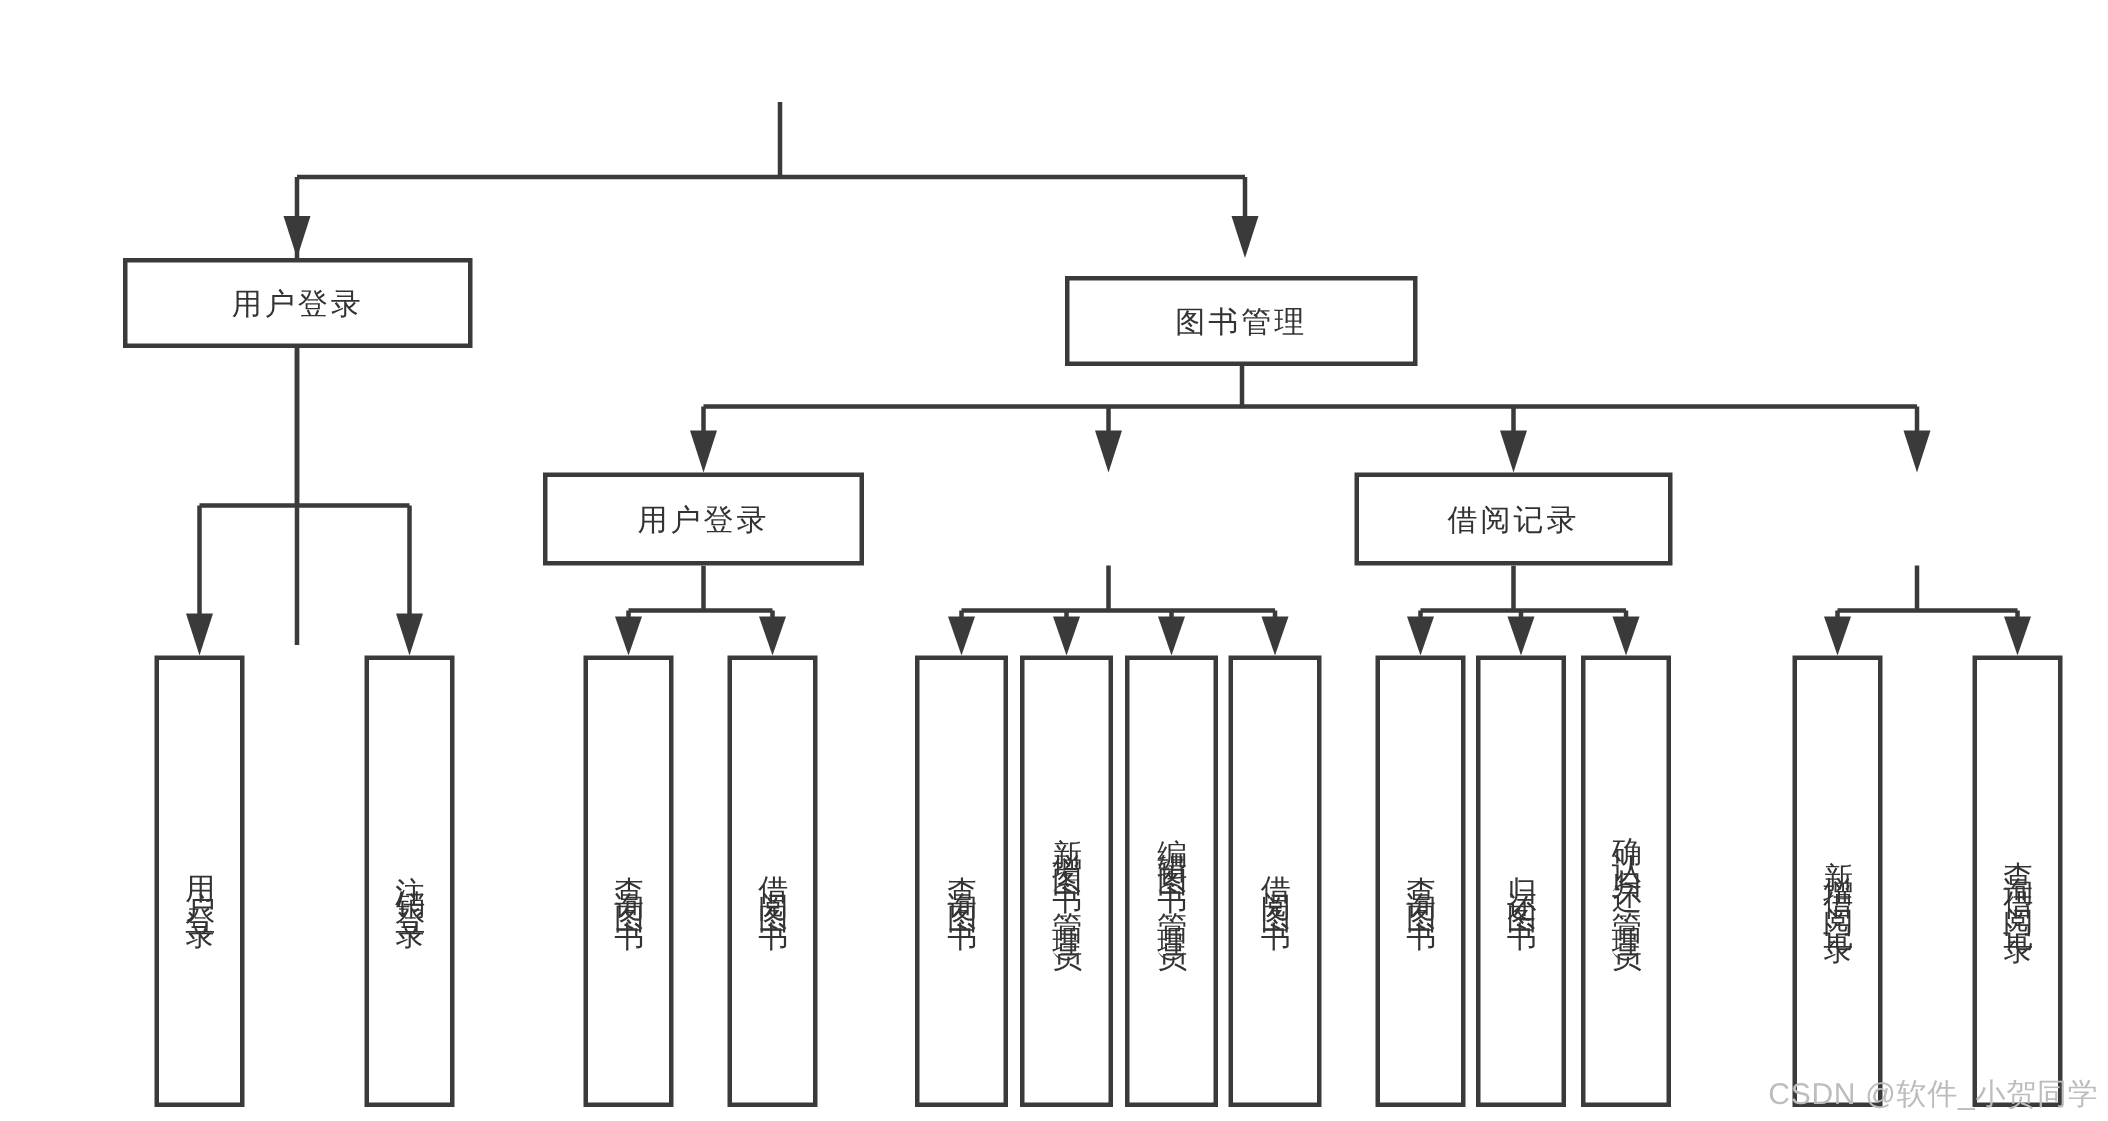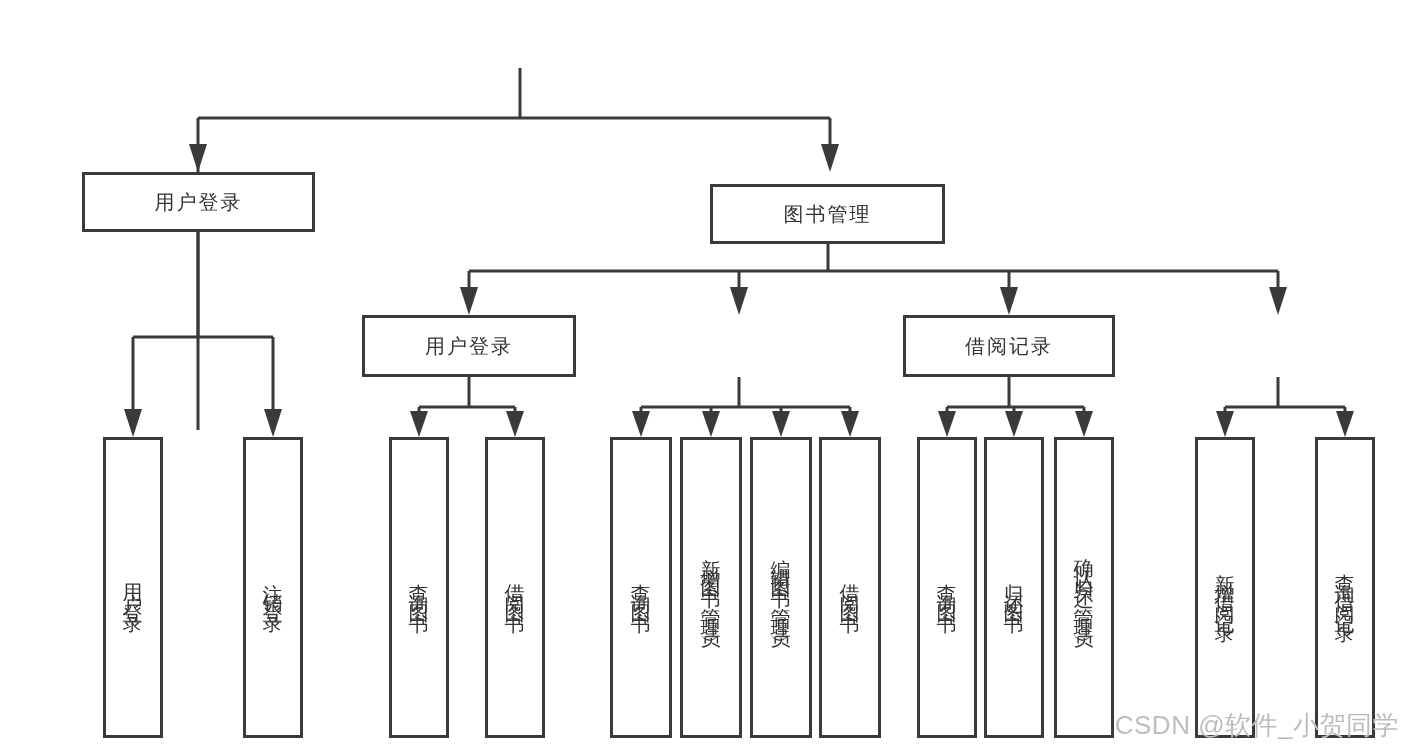--- a/index.html
+++ b/index.html
@@ -8,21 +8,21 @@
               font-family:"Liberation Sans", sans-serif; }
   .stage { position:relative; width:1405px; height:747px; background:#ffffff; }
   .wires { position:absolute; left:0; top:0; width:1405px; height:747px; }
   .hbox { position:absolute; border:3px solid var(--line); background:#ffffff;
           display:flex; align-items:center; justify-content:center;
           font-size:20px; letter-spacing:2px; color:var(--text); }
   .vbox { position:absolute; border:3px solid var(--line); background:#ffffff;
           display:flex; align-items:center; justify-content:center; color:var(--text); }
   .vbox span { writing-mode:vertical-rl; text-orientation:mixed;
                font-size:20px; letter-spacing:10px; line-height:1; }
-  .watermark { position:absolute; right:6px; bottom:4px; font-size:26px;
+  .watermark { position:absolute; right:6px; bottom:4px; font-size:20px;
                letter-spacing:0.5px; color:#bdbdbd; z-index:5; white-space:nowrap; }
 </style>
 </head>
 <body>
 
 <div class="stage">
 
   <svg class="wires" viewBox="0 0 1405 747" xmlns="http://www.w3.org/2000/svg">
     <g stroke="#3a3a3a" stroke-width="3" fill="none">
       <path d="M520,68 V118 M198,118 H830 M198,118 V430 M198,118 V164 M830,118 V164"></path>

